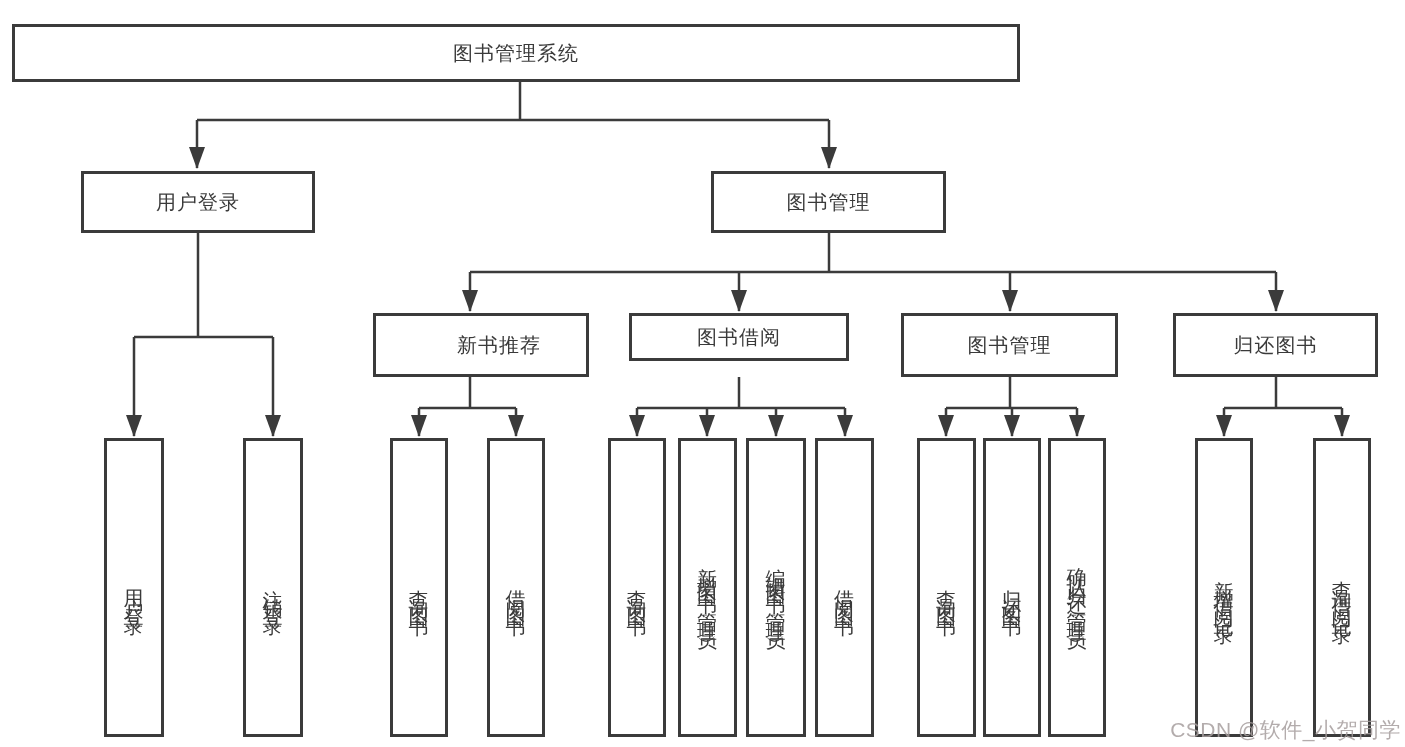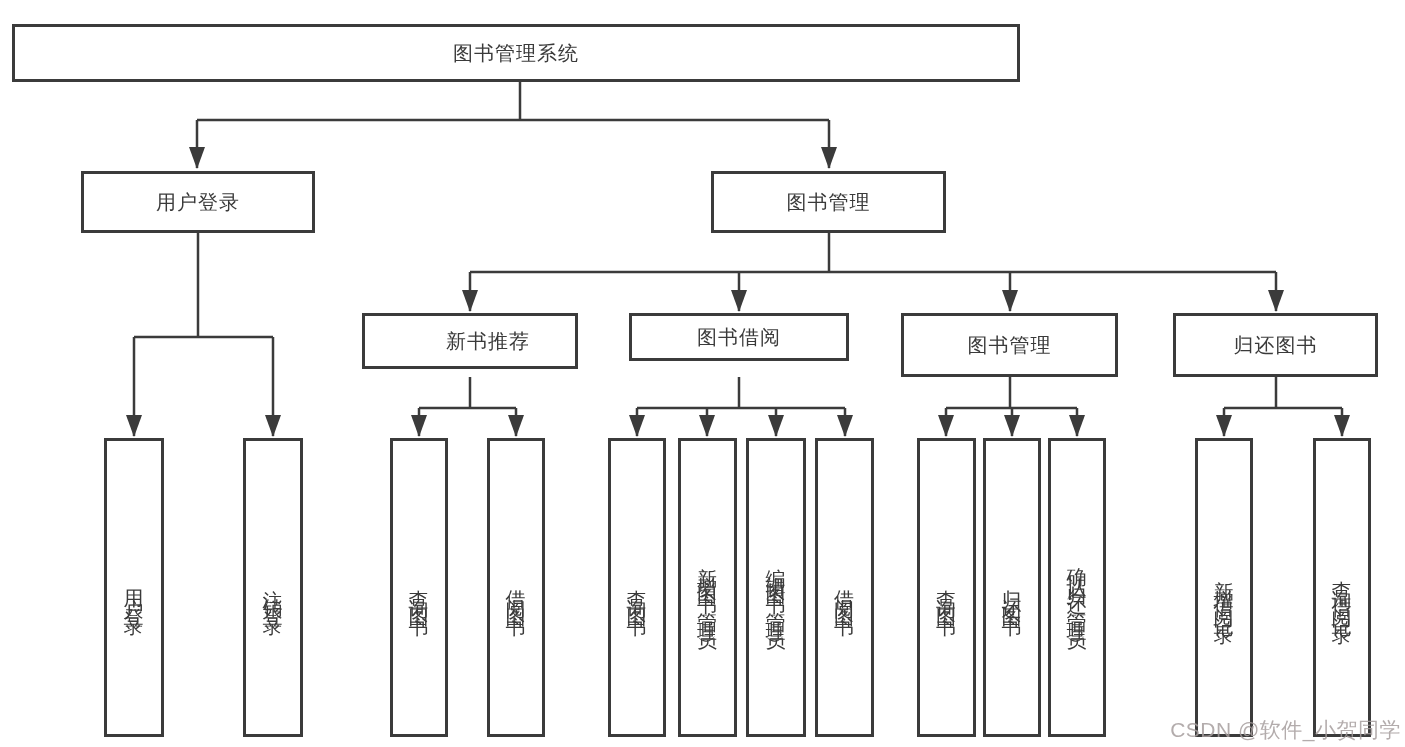--- a/index.html
+++ b/index.html
@@ -108,21 +108,21 @@
     <span>图书管理系统</span>
   </div>
 
   <div class="node h" style="left:81px; top:171px; width:234px; height:62px;">
     <span>用户登录</span>
   </div>
   <div class="node h" style="left:711px; top:171px; width:235px; height:62px;">
     <span>图书管理</span>
   </div>
 
-  <div class="node h" style="left:362px; top:313px; width:216px; height:56px;padding-left:36px;">
+  <div class="node h" style="left:373px; top:313px; width:216px; height:64px;padding-left:36px;">
     <span>新书推荐</span>
   </div>
   <div class="node h" style="left:629px; top:313px; width:220px; height:48px;">
     <span>图书借阅</span>
   </div>
   <div class="node h" style="left:901px; top:313px; width:217px; height:64px;">
     <span>图书管理</span>
   </div>
   <div class="node h" style="left:1173px; top:313px; width:205px; height:64px;">
     <span>归还图书</span>

